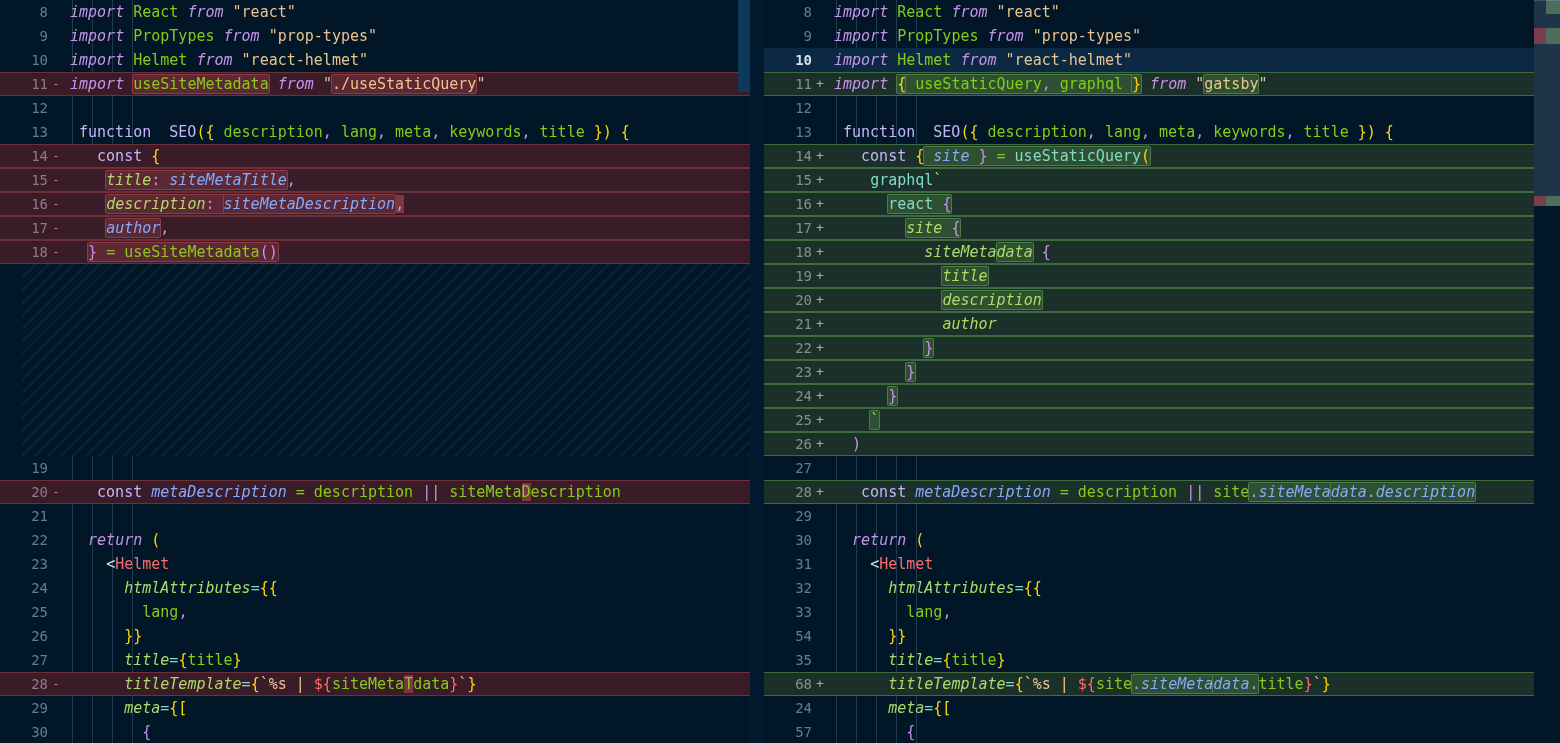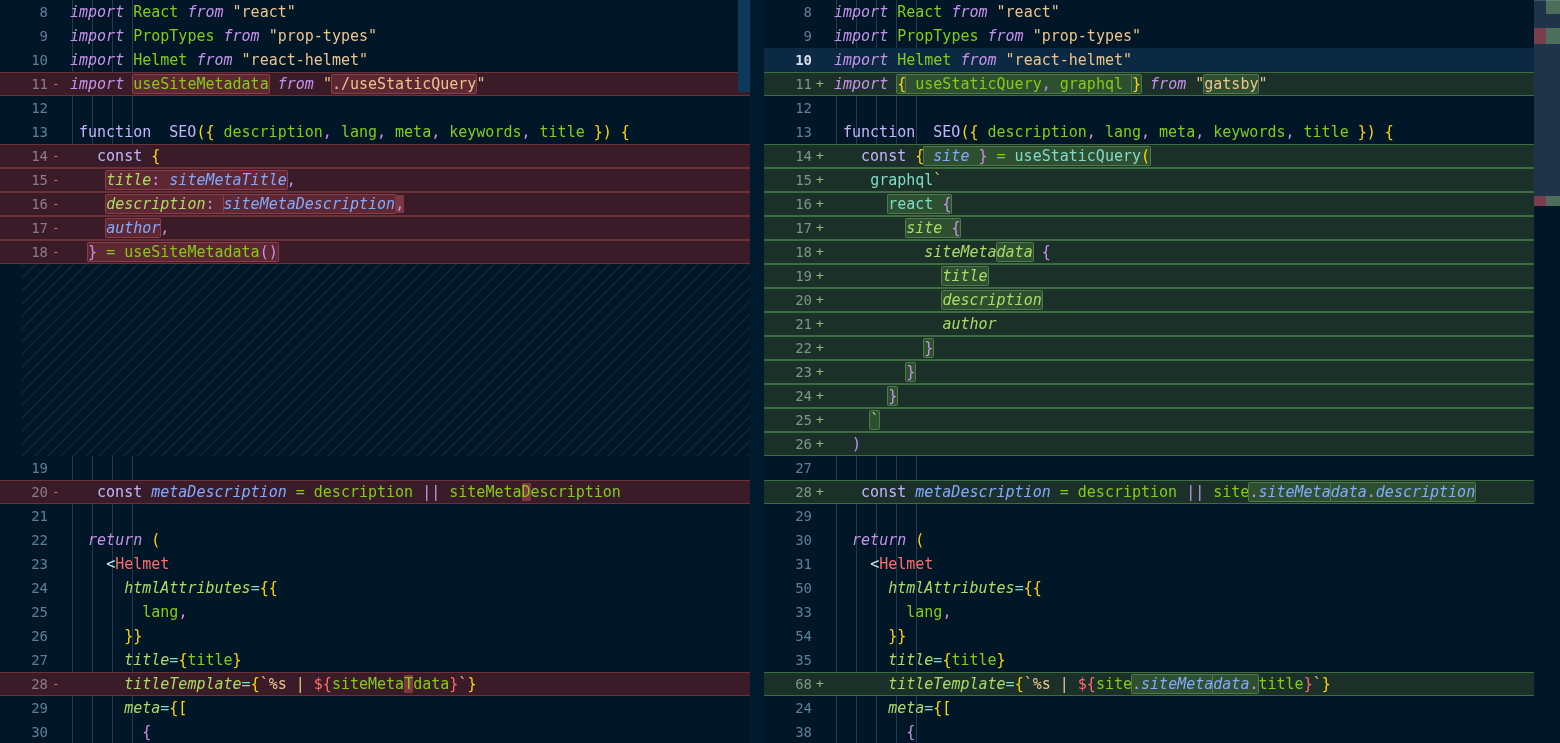--- a/index.html
+++ b/index.html
@@ -398,21 +398,21 @@
       <span class="code">  <span class="kw">return</span> <span class="brk">(</span></span>
     </div>
 
     <div class="row">
       <span class="ln">31</span>
       <span class="sg"></span>
       <span class="code">    <span class="tag">&lt;</span><span class="tag2">Helmet</span></span>
     </div>
 
     <div class="row">
-      <span class="ln">50</span>
+      <span class="ln">32</span>
       <span class="sg"></span>
       <span class="code">      <span class="gri">htmlAttributes</span><span class="cy">=</span><span class="brk">{{</span></span>
     </div>
 
     <div class="row">
       <span class="ln">33</span>
       <span class="sg"></span>
       <span class="code">        <span class="plain">lang</span><span class="pnc">,</span></span>
     </div>
 
@@ -434,21 +434,21 @@
       <span class="code">      <span class="gri">titleTemplate</span><span class="cy">=</span><span class="brk">{</span><span class="str">`%s | </span><span class="tag2">${</span><span class="plain">site</span><span class="wa"><span class="pnc">.</span><span class="var">siteMeta</span></span><span class="wa"><span class="var">data</span><span class="pnc">.</span></span><span class="plain">title</span><span class="tag2">}</span><span class="str">`</span><span class="brk">}</span></span>
     </div>
 
     <div class="row">
       <span class="ln">24</span>
       <span class="sg"></span>
       <span class="code">      <span class="gri">meta</span><span class="cy">=</span><span class="brk">{[</span></span>
     </div>
 
     <div class="row">
-      <span class="ln">38</span>
+      <span class="ln">57</span>
       <span class="sg"></span>
       <span class="code">        <span class="pnc">{</span></span>
     </div>
   </div>
 
   <div class="pane-mini">
     <div class="mini-overview">
       <div class="dot-overlay" style="opacity:.35"></div>
       <div class="mark a" style="left:12px;top:0;height:14px;"></div>
       <div class="mark d" style="left:0;top:28px;height:16px;"></div>

